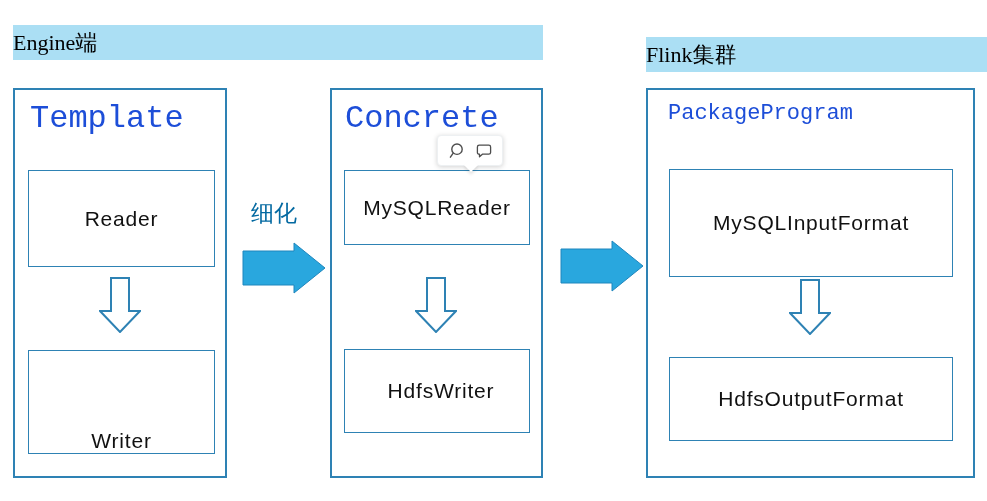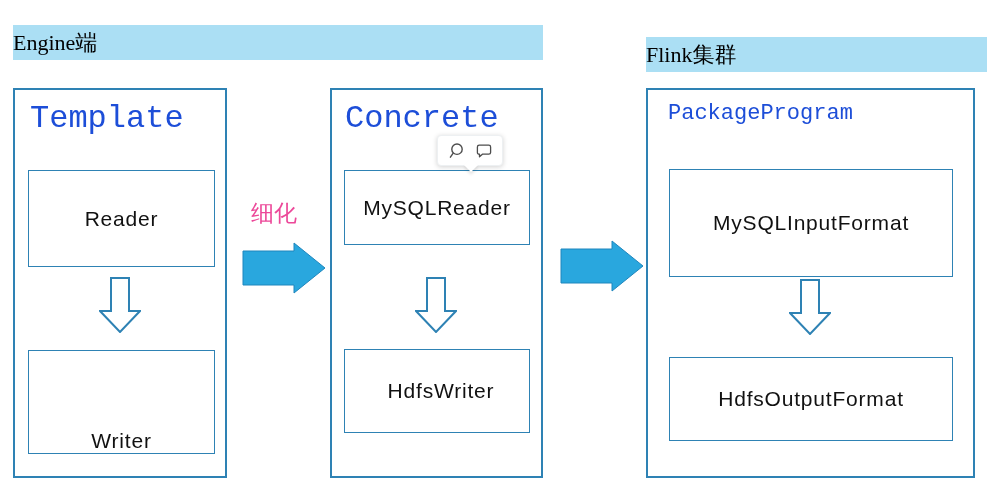--- a/index.html
+++ b/index.html
@@ -81,21 +81,21 @@
   .down-arrow-2 { left: 415px; top: 277px; }
   .down-arrow-3 { left: 789px; top: 279px; }
 
   
   .trans-label {
     position: absolute;
     top: 198px;
     width: 100px;
     text-align: center;
     font-size: 23px;
-    color: #ec4899;
+    color: #0369a1;
   }
   .trans-label-1 { left: 224px; }
   .trans-label-2 { left: 539px; }
   .solid-arrow { position: absolute; width: 84px; height: 52px; }
   .solid-arrow-1 { left: 242px; top: 242px; }
   .solid-arrow-2 { left: 560px; top: 240px; }
 
   
   .tooltip {
     position: absolute;

